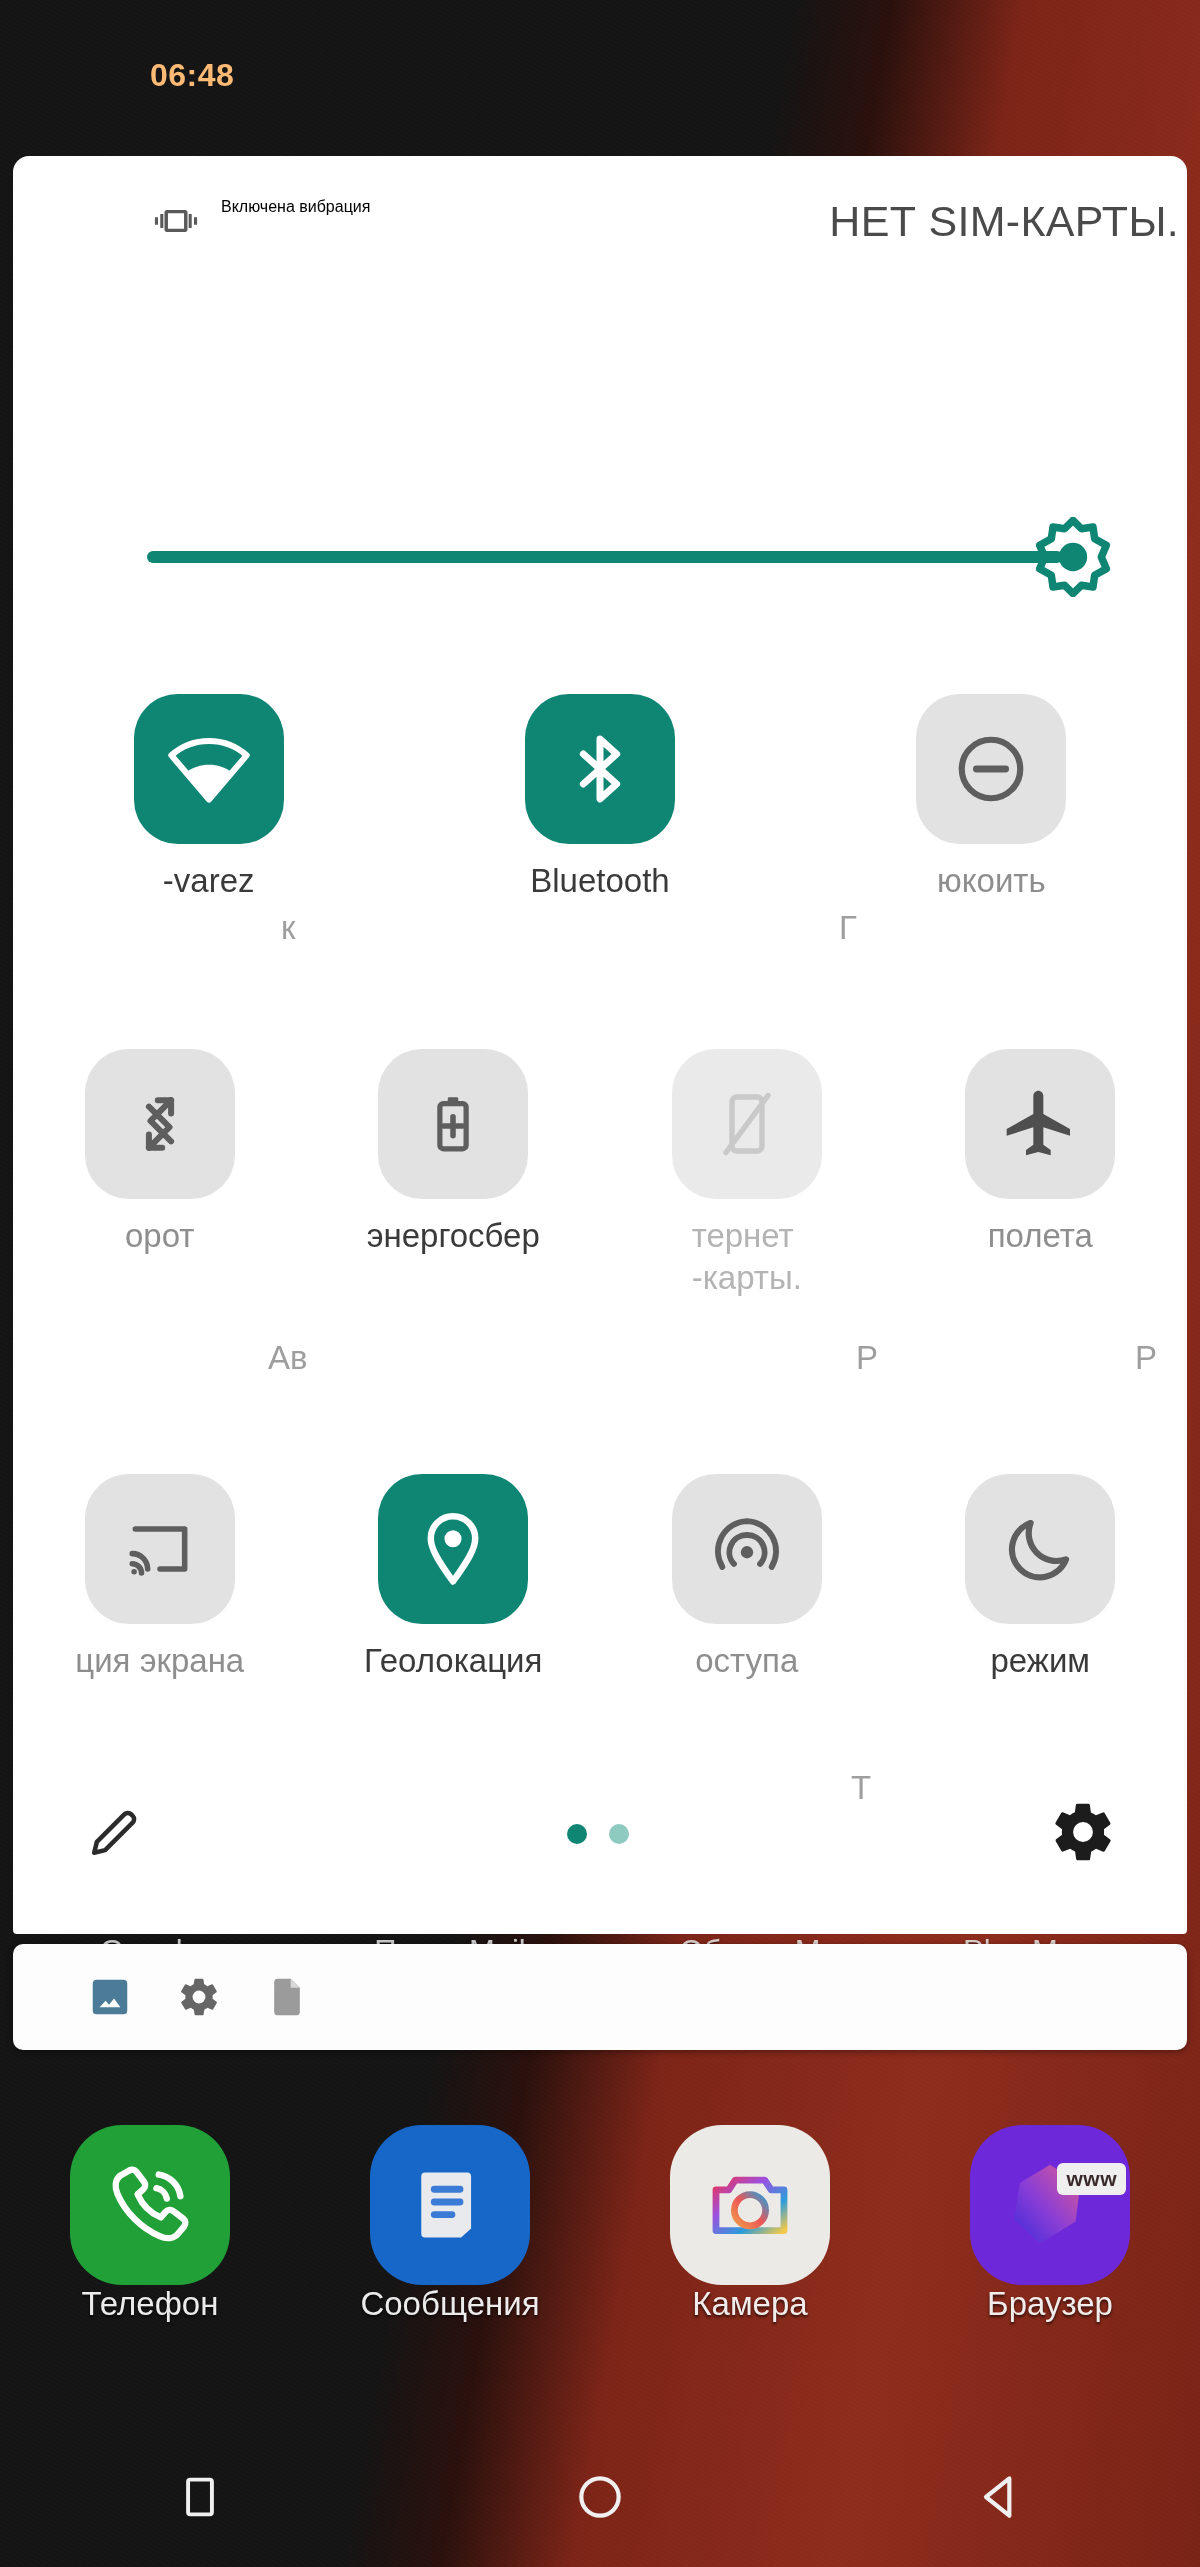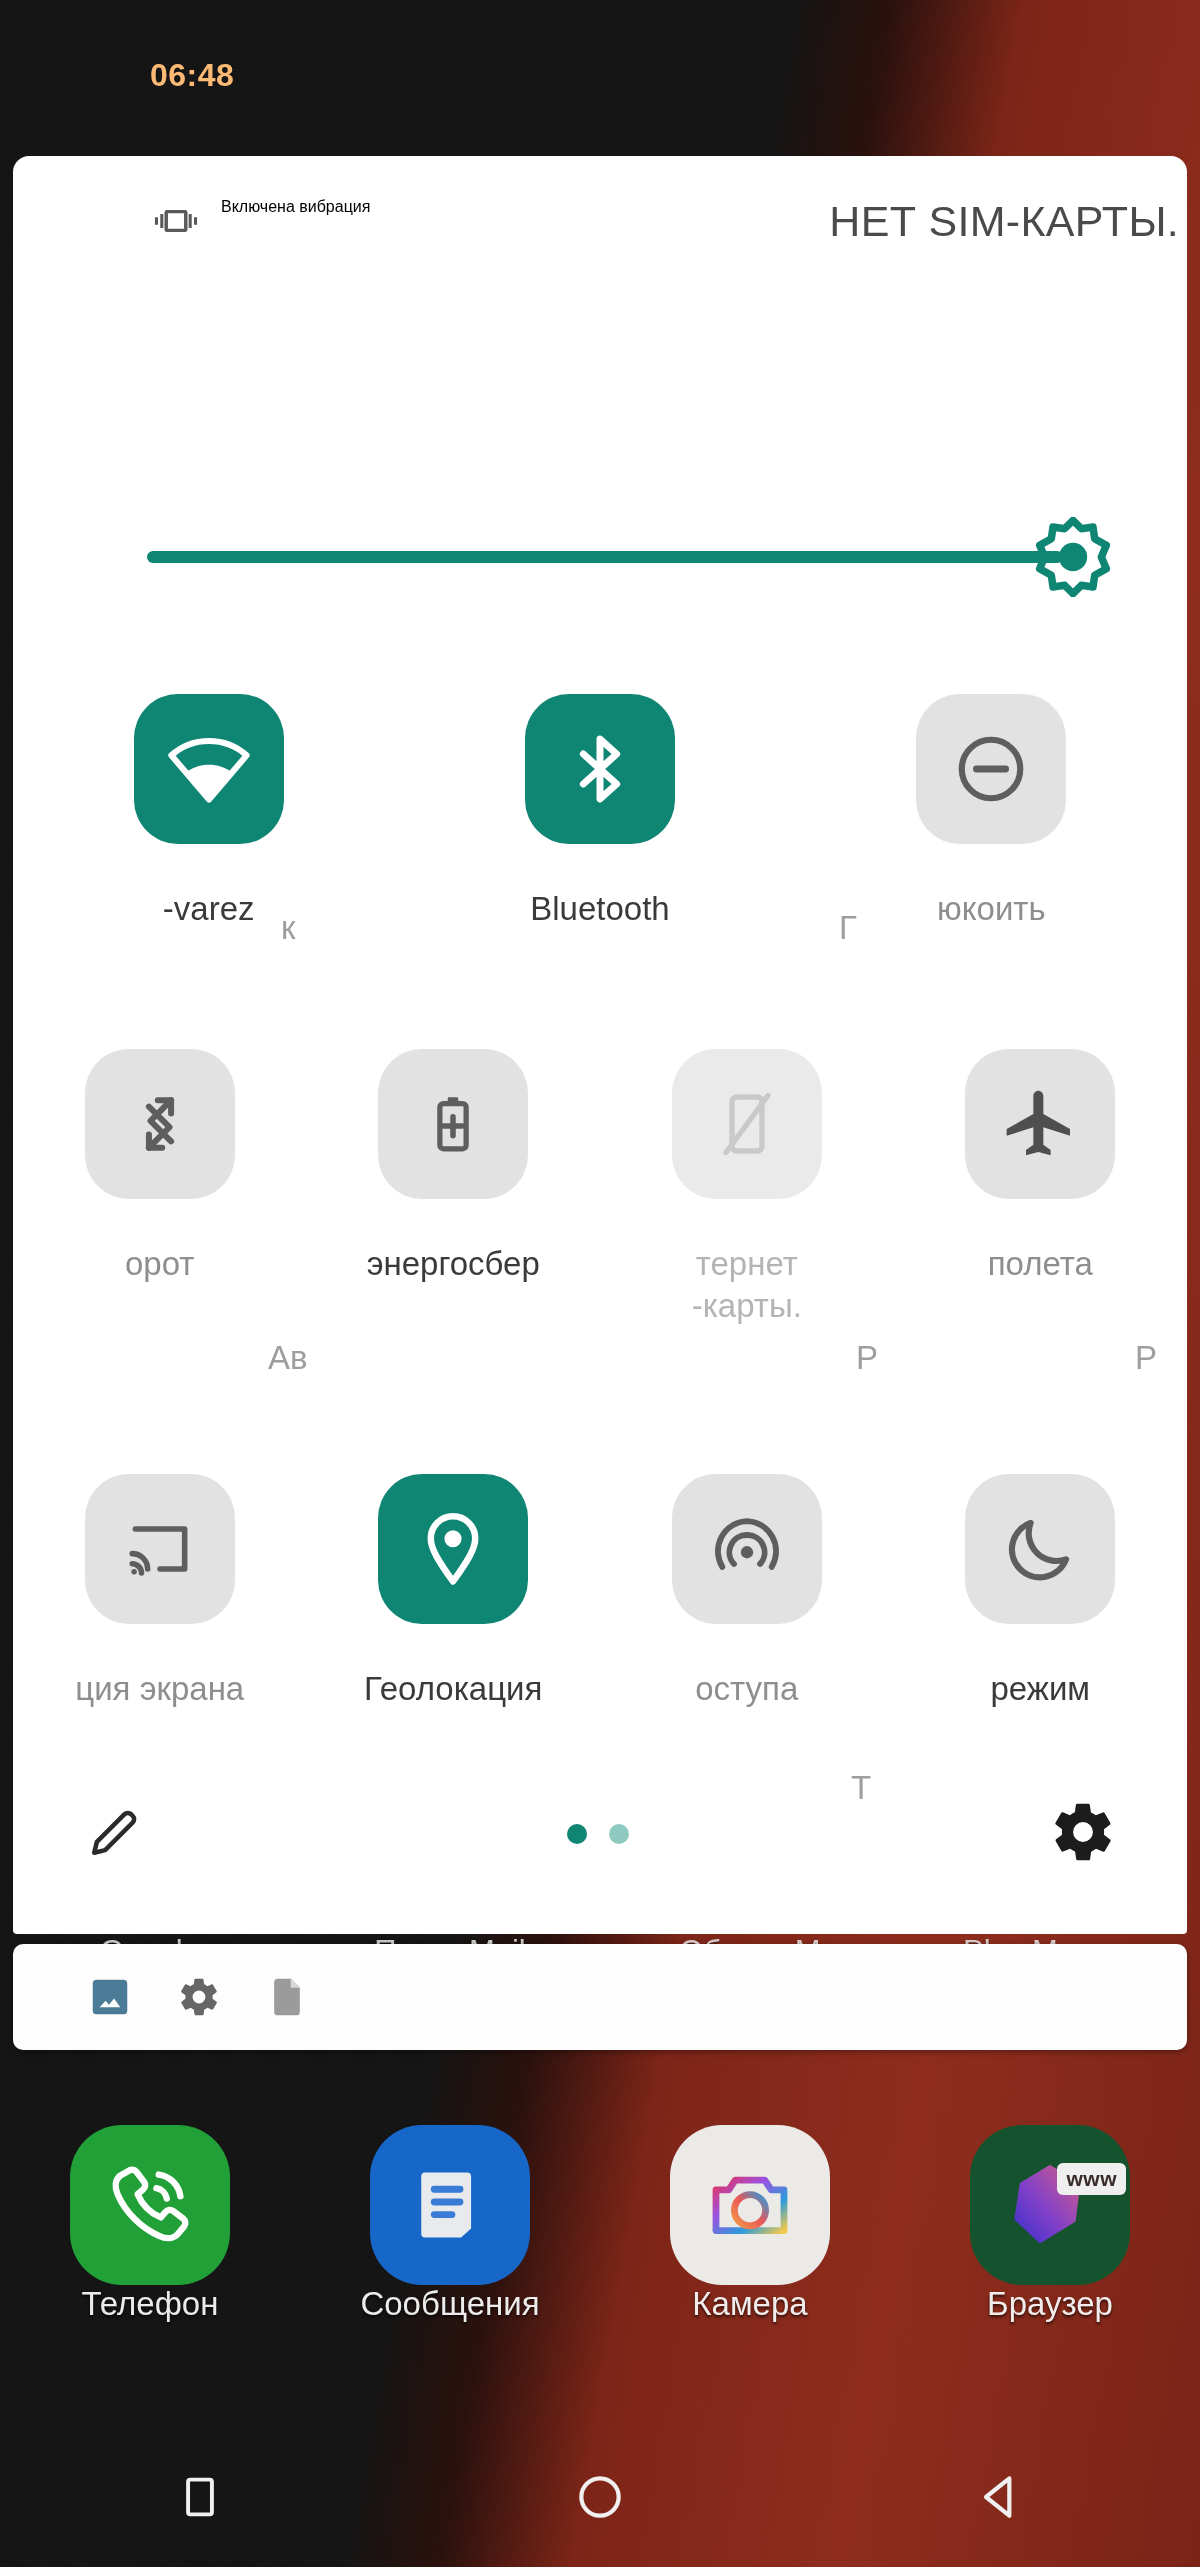--- a/index.html
+++ b/index.html
@@ -117,24 +117,24 @@
   .tile-icon-wrap {
     width: 150px; height: 150px;
     border-radius: 44px;
     display: flex; align-items: center; justify-content: center;
   }
   .tile-icon-wrap.on  { background: #0F8573; }
   .tile-icon-wrap.off { background: #E2E2E2; }
   .tile-icon-wrap.disabled { background: #EAEAEA; }
   .tile-icon-wrap svg { display: block; }
   .tile-label {
-    margin-top: 44px;
+    margin-top: 16px;
     font-size: 33px;
     color: #3a3a3a;
-    text-align: center;
+    text-align: left;
     line-height: 1.28;
     white-space: nowrap;
     overflow: visible;
   }
   .tile-label.muted { color: #b4b4b4; }
   .tile-label.partial { color: #8e8e8e; }
   .tile-label .sub { display: block; }
 
   
   #tile-row-1 { height: 355px; }
@@ -188,21 +188,21 @@
   }
   .dock-label {
     font-size: 33px;
     color: rgba(255,255,255,.92);
     text-shadow: 0 2px 3px rgba(0,0,0,.7);
     white-space: nowrap;
   }
   .ic-phone   { background: #21A038; }
   .ic-msg     { background: #1667C8; }
   .ic-camera  { background: #ECEAE6; }
-  .ic-browser { background: #14532d; text-align: center; }
+  .ic-browser { background: #6d28d9; text-align: center; }
   #www-badge {
     position: absolute; right: 4px; top: 38px;
     background: #efefef; color: #3a2a2a;
     font-size: 21px; font-weight: bold;
     padding: 4px 9px; border-radius: 6px;
     letter-spacing: .5px;
   }
 
   
   #nav-bar {

